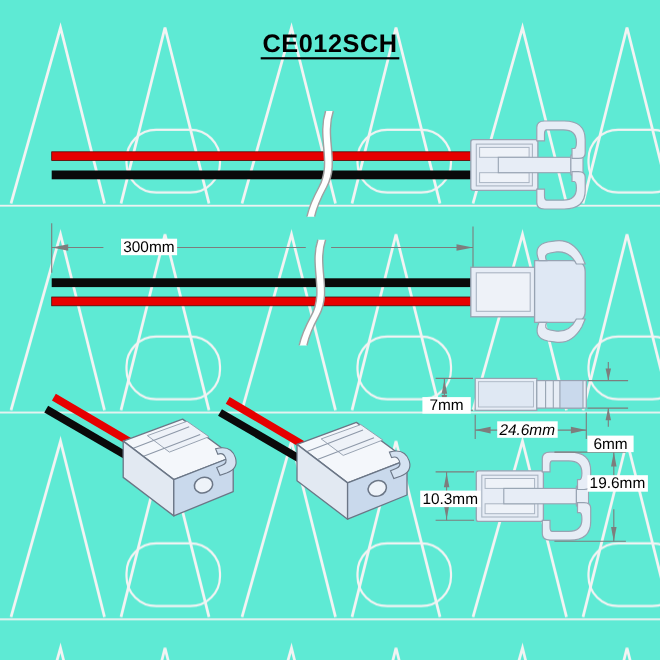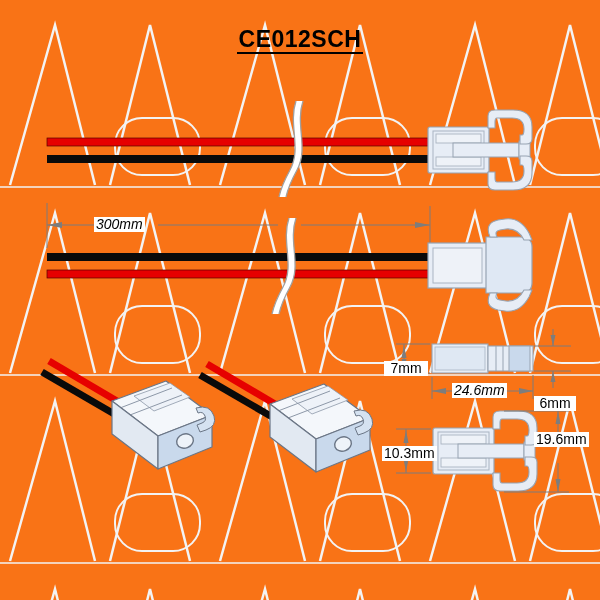--- a/index.html
+++ b/index.html
@@ -1,16 +1,16 @@
 <!DOCTYPE html>
 <html><head>
 <meta charset="utf-8">
 <style>
   html,body{margin:0;padding:0;background:#fff;}
-  .stage{position:relative;width:600px;height:600px;background:#f97316;overflow:hidden;
+  .stage{position:relative;width:600px;height:600px;background:#5eead4;overflow:hidden;
          font-family:"Liberation Sans",sans-serif;color:#000;}
   .stage svg{position:absolute;left:0;top:0;}
   .title{position:absolute;left:0;right:0;top:26px;text-align:center;z-index:5;}
   .title span{font-size:23px;font-weight:bold;letter-spacing:.5px;border-bottom:2.5px solid #000;padding:0 2px;}
   .dim-label{position:absolute;z-index:4;font-size:14px;line-height:15px;background:#fff;
              padding:0 2px;white-space:nowrap;}
   .ctr{text-align:center;}
 </style>
 </head>
 <body>
@@ -144,21 +144,21 @@
       <line x1="558" y1="463" x2="558" y2="492"></line>
       <polygon points="558,411 555.5,424 560.5,424" fill="#7d7d7d" stroke="none"></polygon>
       <polygon points="558,492 555.5,479 560.5,479" fill="#7d7d7d" stroke="none"></polygon>
     </g>
   </svg>
 
   <div class="title">
     <span>CE012SCH</span>
   </div>
 
-  <div class="dim-label" style="left:94px;top:217px;font-style:italic;">300mm</div>
+  <div class="dim-label" style="left:110px;top:217px;">300mm</div>
 
   <div class="dim-label ctr" style="left:384px;top:361px;width:40px;">7mm</div>
 
   <div class="dim-label ctr" style="left:534px;top:351px;width:38px;margin-top:45px;">6mm</div>
 
   <div class="dim-label ctr" style="left:452px;top:383px;font-style:italic;">24.6mm</div>
 
   <div class="dim-label ctr" style="left:382px;top:446px;text-align:right;">10.3mm</div>
 
   <div class="dim-label ctr" style="left:534px;top:432px;">19.6mm</div>

